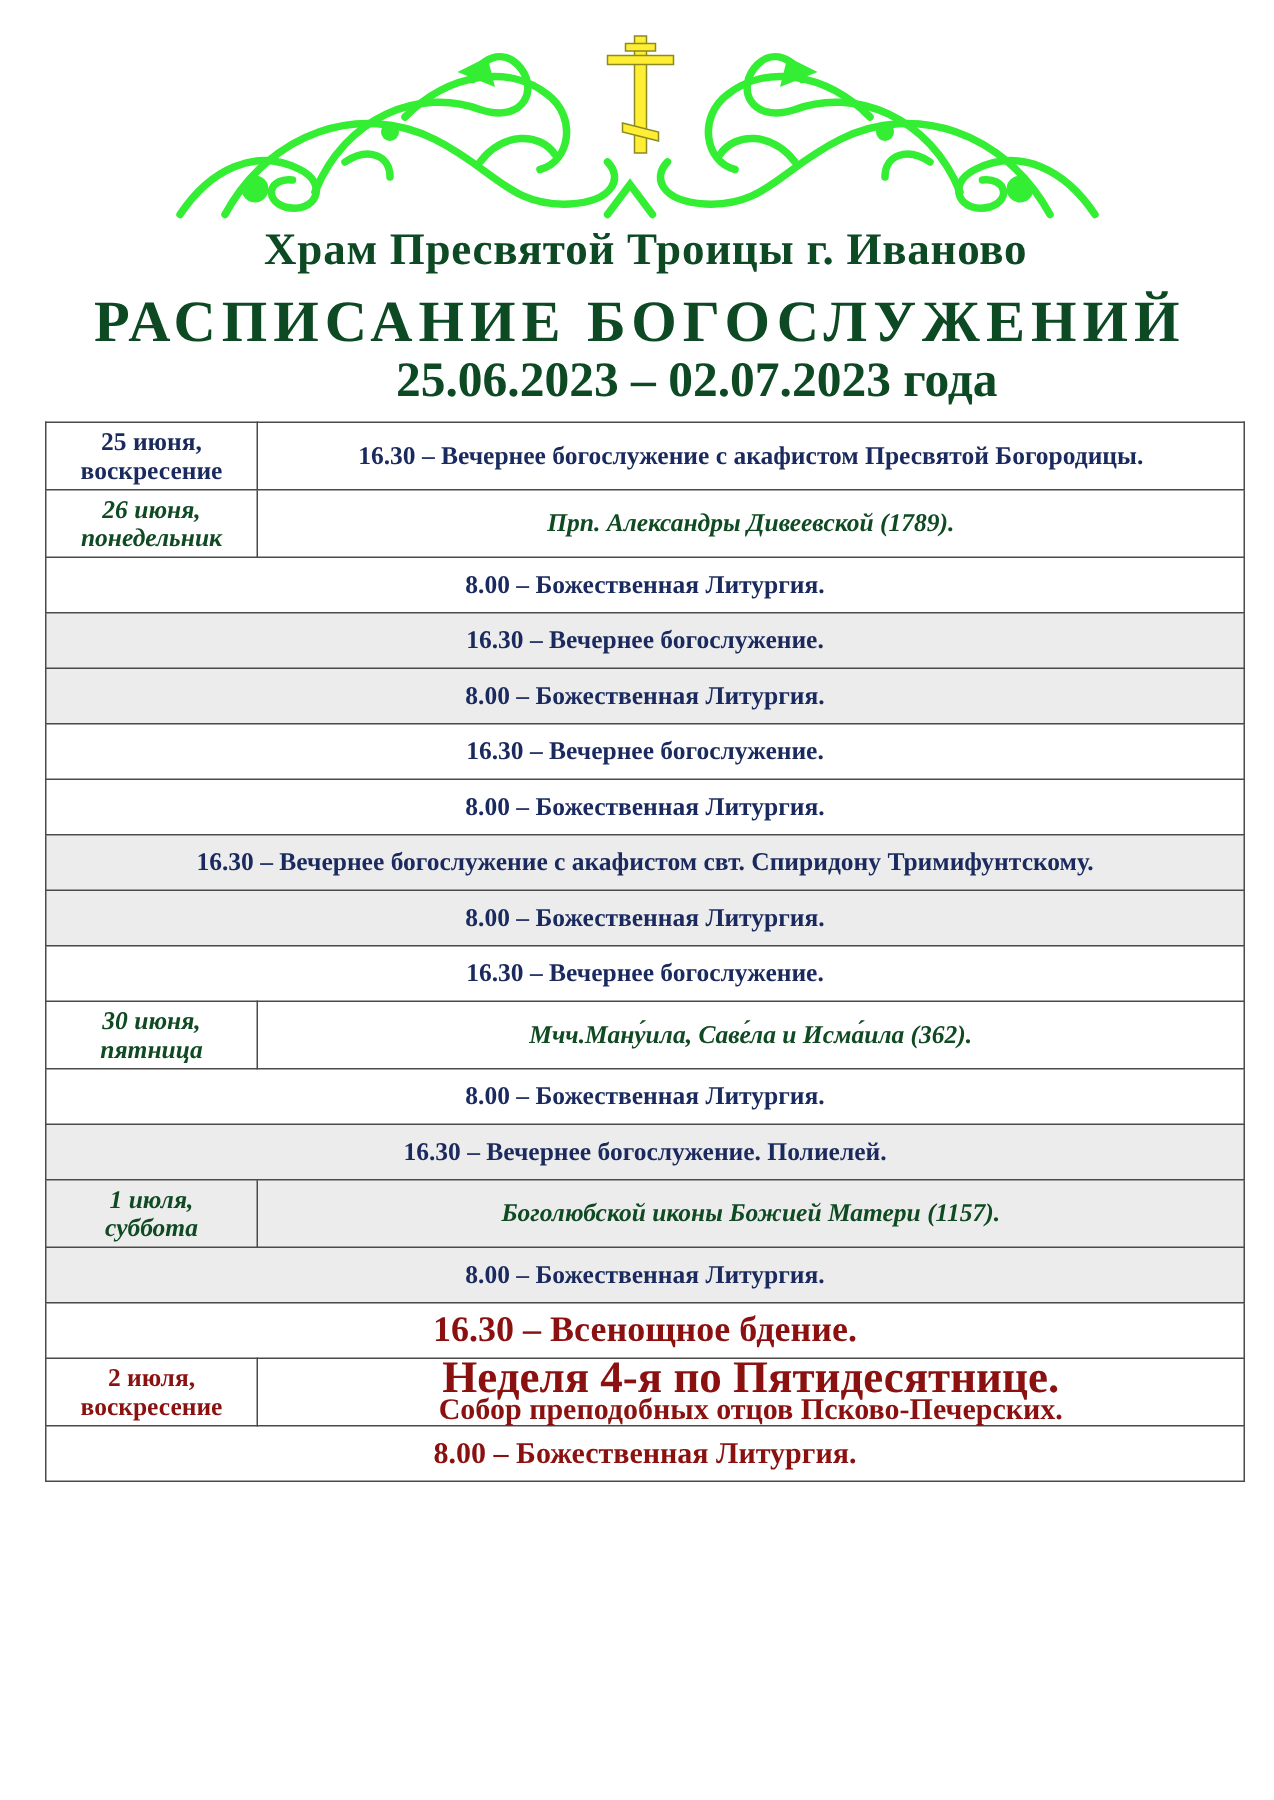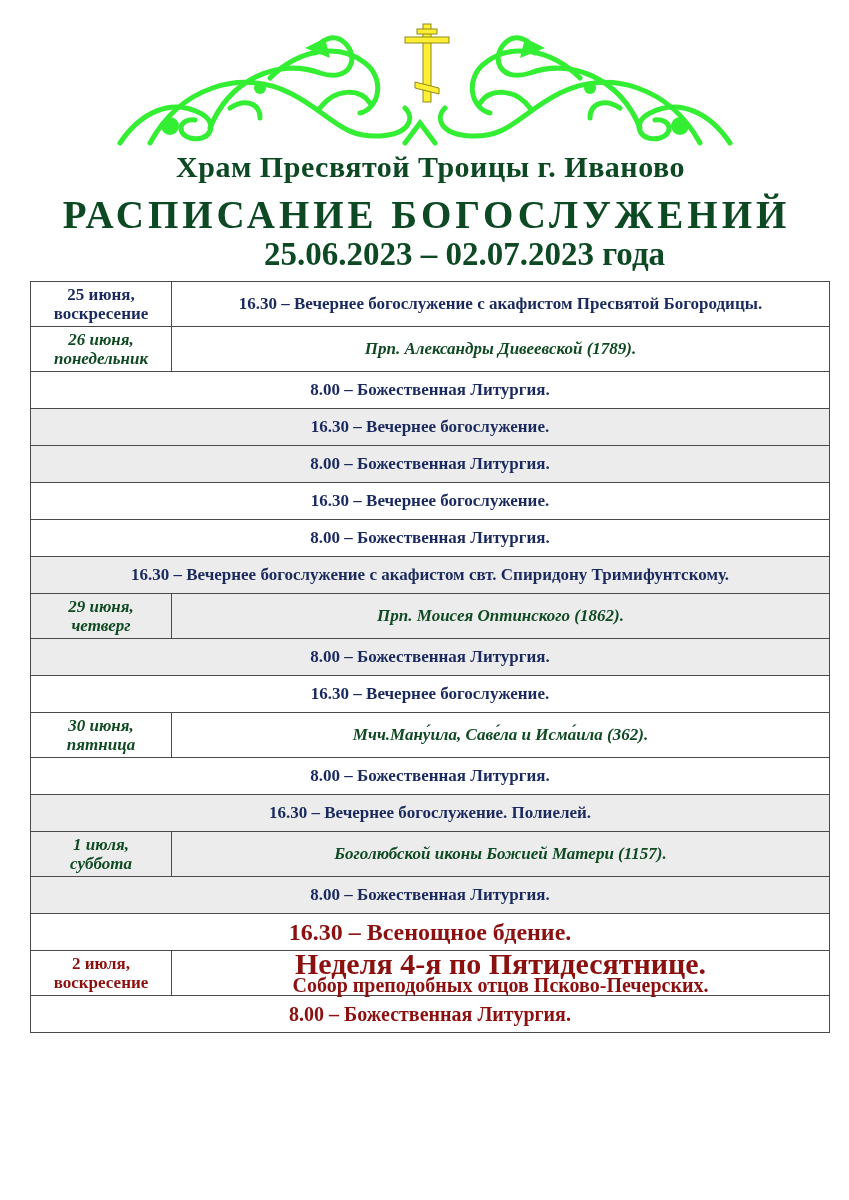--- a/index.html
+++ b/index.html
@@ -86,24 +86,20 @@
     </tr>
     <tr class="h38">
       <td colspan="2" class="main navy">16.30 – Вечернее богослужение.</td>
     </tr>
     <tr class="h38">
       <td colspan="2" class="main navy">8.00 – Божественная Литургия.</td>
     </tr>
     <tr class="h38 grey">
       <td colspan="2" class="main navy">16.30 – Вечернее богослужение с акафистом свт. Спиридону Тримифунтскому.</td>
     </tr>
-    <tr class="h46 grey">
-      <td class="date green"><span>29 июня,</span><br><span>четверг</span></td>
-      <td class="main green">Прп. Моисея Оптинского (1862).</td>
-    </tr>
     <tr class="h38 grey">
       <td colspan="2" class="main navy">8.00 – Божественная Литургия.</td>
     </tr>
     <tr class="h38">
       <td colspan="2" class="main navy">16.30 – Вечернее богослужение.</td>
     </tr>
     <tr class="h46">
       <td class="date green"><span>30 июня,</span><br><span>пятница</span></td>
       <td class="main green">Мчч.Ману́ила, Саве́ла и Исма́ила (362).</td>
     </tr>

